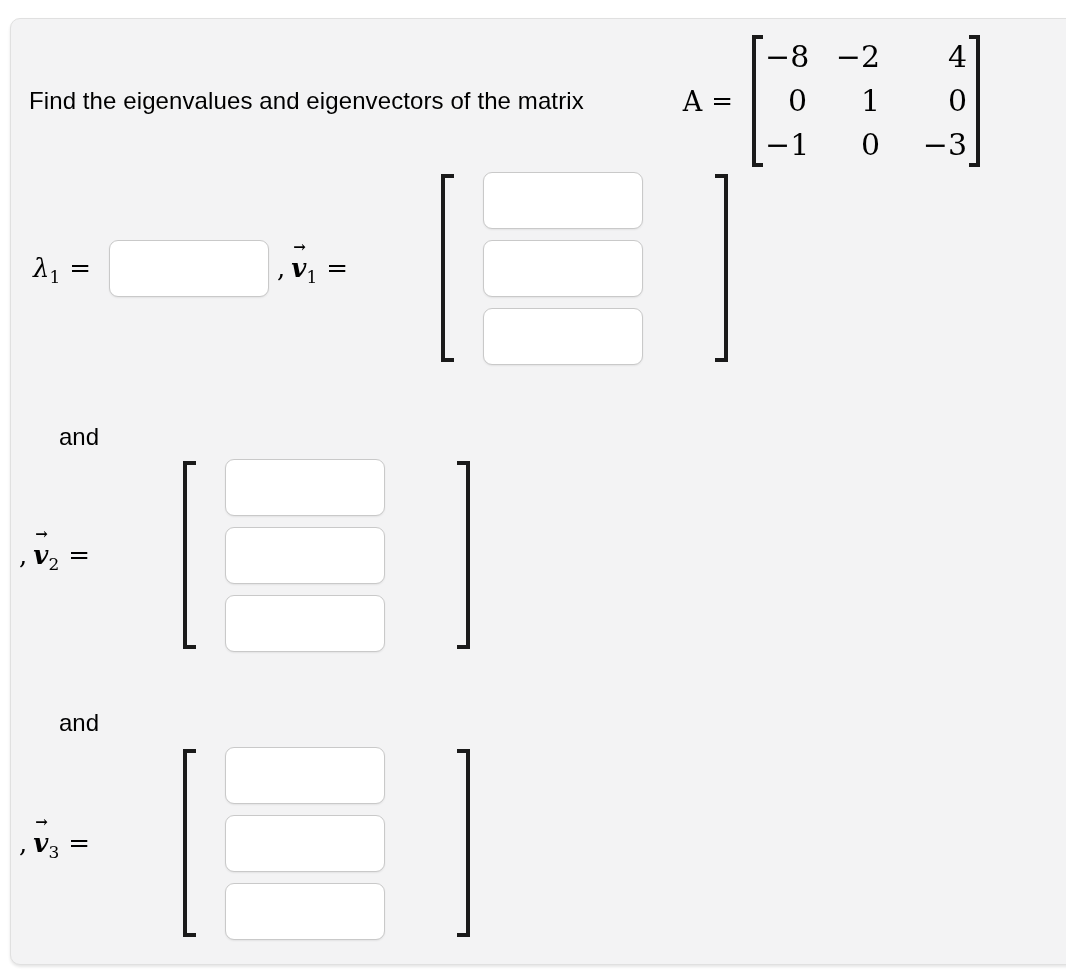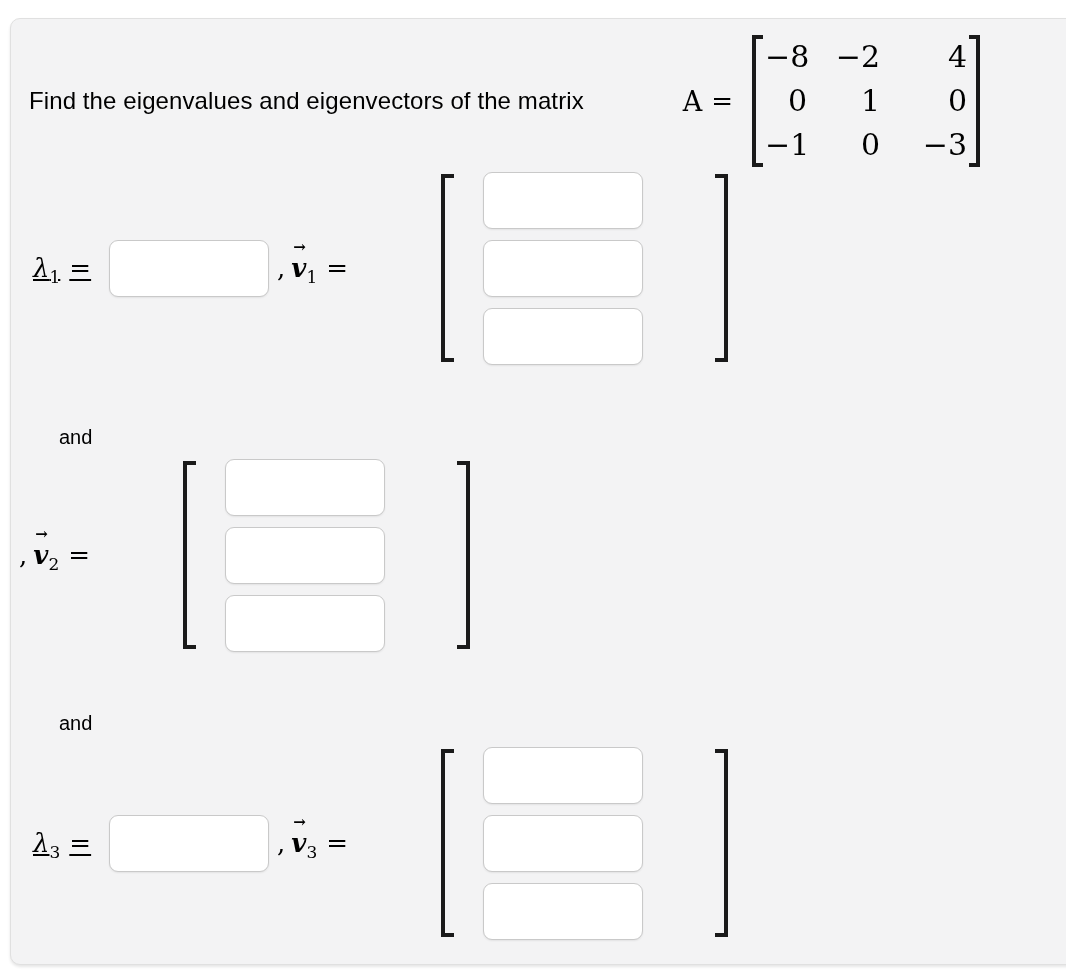--- a/index.html
+++ b/index.html
@@ -30,35 +30,35 @@
   .mbracket { width: 11px; height: 132px; border-color: #1a1a1a; }
   .mbracket.left  { border-left: 4px solid #1a1a1a; border-top: 4px solid #1a1a1a; border-bottom: 4px solid #1a1a1a; }
   .mbracket.right { border-right: 4px solid #1a1a1a; border-top: 4px solid #1a1a1a; border-bottom: 4px solid #1a1a1a; }
   .mgrid {
     display: grid; grid-template-columns: 42px 73px 87px;
     font-family: "DejaVu Serif", serif; font-size: 30px; line-height: 44px;
     text-align: right; margin: 0 2px;
   }
 
   
-  .and-label { position: absolute; left: 48px; font-size: 20px; line-height: 28px; text-align: right; }
+  .and-label { position: absolute; left: 48px; font-size: 24px; line-height: 28px; text-align: right; }
   .and-1 { top: 404px; }
   .and-2 { top: 690px; }
 
   
   .answer-row {
     position: absolute; left: 0; height: 194px; width: 100%;
     display: flex; align-items: center;
   }
   .row-1 { top: 152px; }
   .row-2 { top: 439px; }
   .row-3 { top: 727px; }
 
   .lam-group { display: flex; align-items: center; margin-left: 22px; }
-  .lam-label { font-size: 26px; font-style: italic; width: 66px; text-decoration: underline; }
+  .lam-label { font-size: 26px; font-style: italic; width: 66px; }
   .lam-label sub, .vec-label sub {
     font-style: normal; font-size: 17px; vertical-align: -6px; line-height: 0;
   }
   .eq { font-style: normal; margin-left: 9px; }
 
   .answer-input {
     width: 160px; height: 57px;
     background: #ffffff;
     border: 1.5px solid #c9c9c9;
     border-radius: 9px;
@@ -138,24 +138,20 @@
         <input class="answer-input" type="text" value="" style="">
         <input class="answer-input" type="text" value="" style="">
       </div>
       <div class="vbracket right"></div>
     </div>
   </div>
 
   <div class="and-label and-2">and</div>
 
   <div class="answer-row row-3">
-    <div class="lam-group">
-      <span class="math lam-label"><span>λ</span><sub>3</sub><span class="eq">=</span></span>
-      <input class="answer-input lam-input" type="text" value="" style="">
-    </div>
     <div class="math vec-label"><span>,</span><span class="vec"><span class="vec-arrow">→</span><span>v</span></span><sub>3</sub><span class="eq">=</span></div>
     <div class="vector-matrix">
       <div class="vbracket left"></div>
       <div class="vboxes">
         <input class="answer-input" type="text" value="" style="">
         <input class="answer-input" type="text" value="" style="">
         <input class="answer-input" type="text" value="" style="">
       </div>
       <div class="vbracket right"></div>
     </div>

